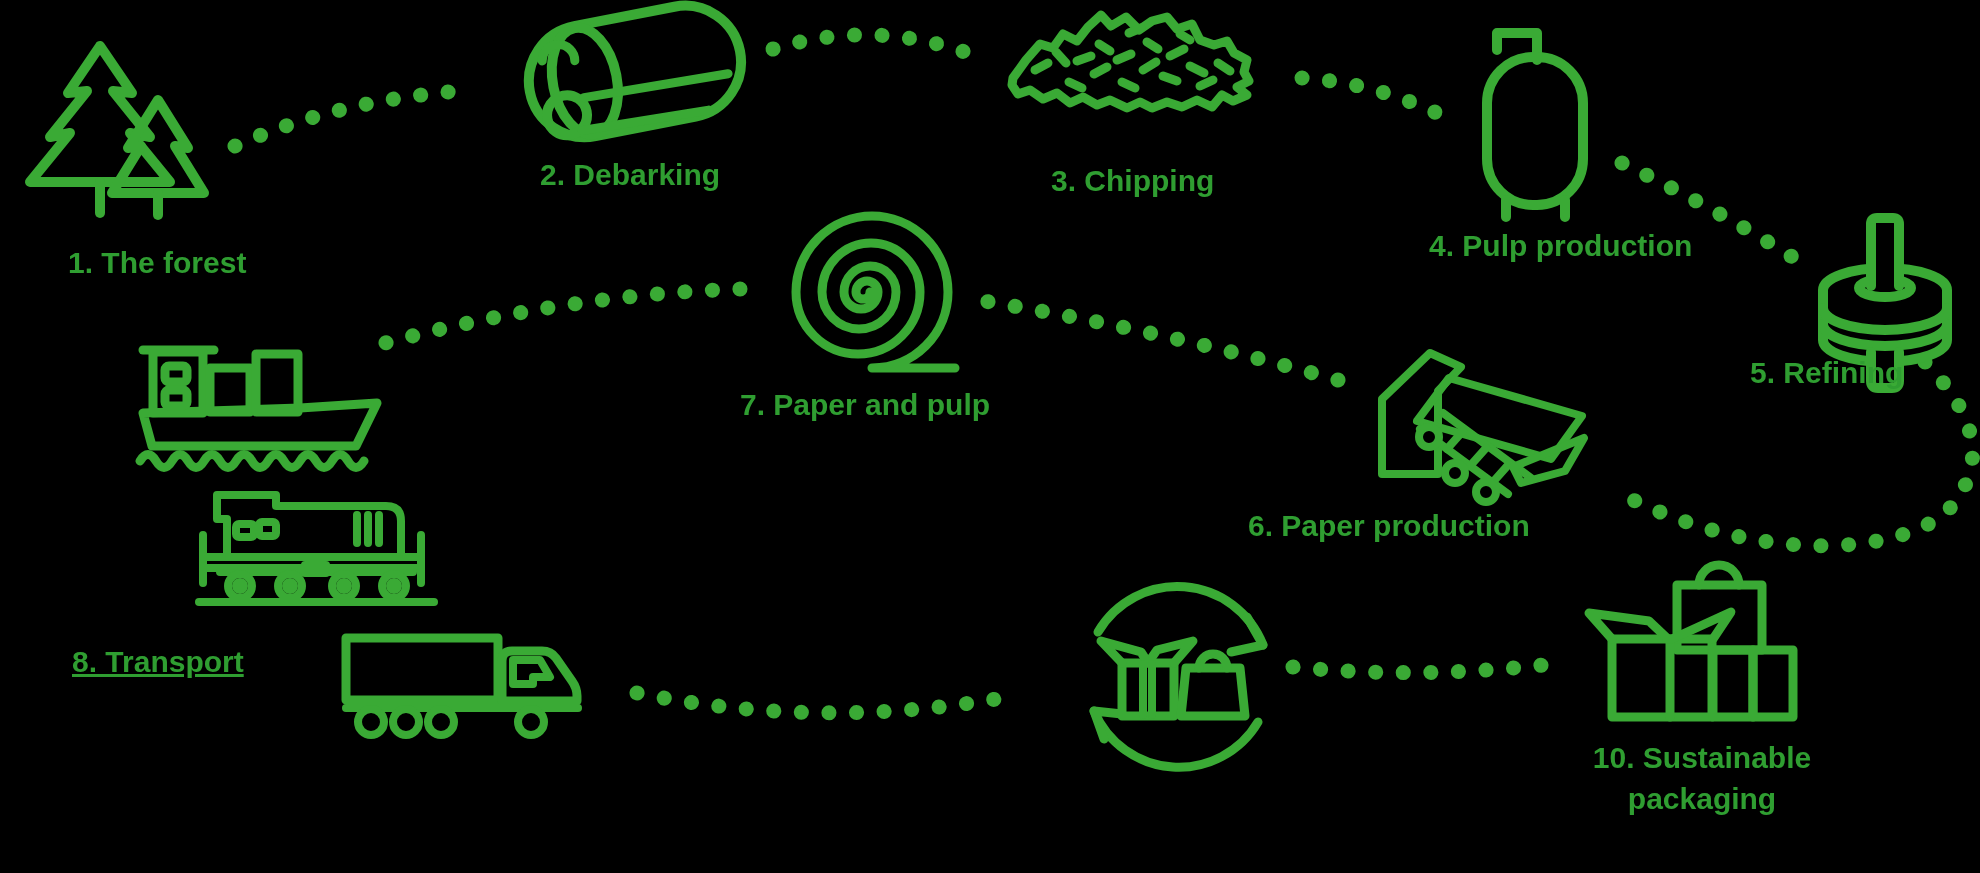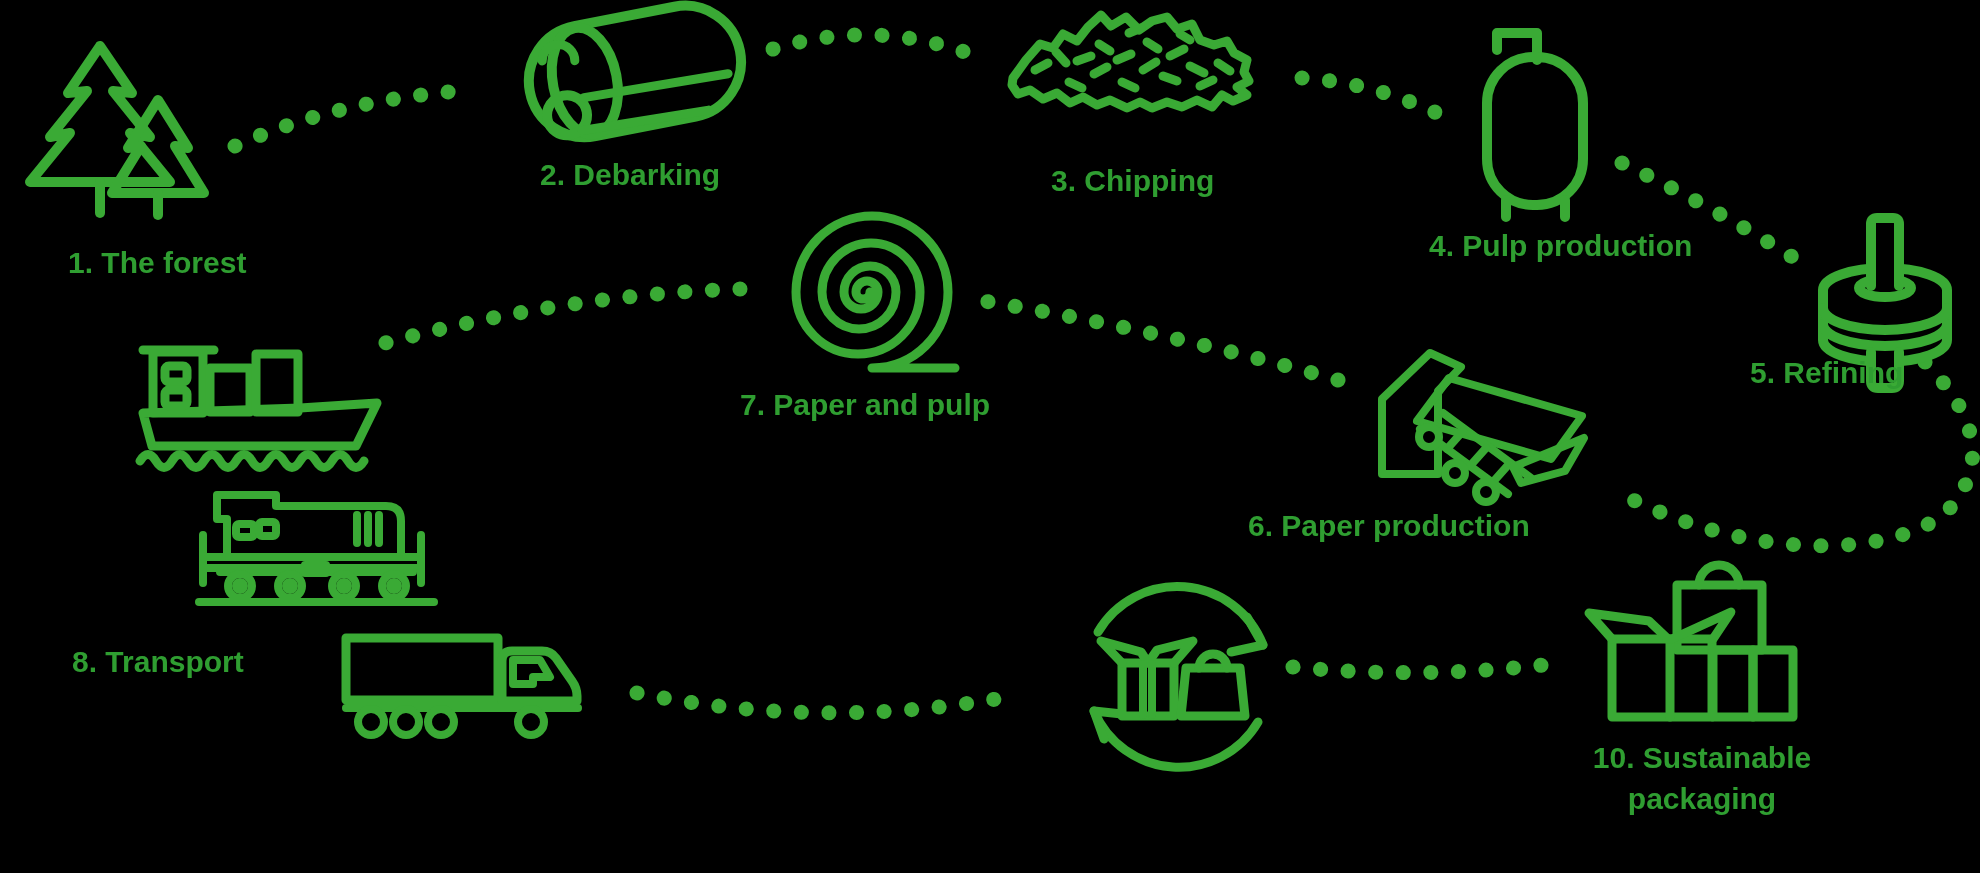--- a/index.html
+++ b/index.html
@@ -147,15 +147,15 @@
     </g>
   </svg>
 
   <div class="lbl" style="left:68px;  top:243px;">1. The forest</div>
   <div class="lbl" style="left:540px; top:155px;">2. Debarking</div>
   <div class="lbl" style="left:1051px;top:124px;margin-top:37px;">3. Chipping</div>
   <div class="lbl" style="left:1395px;top:226px;margin-left:34px;">4. Pulp production</div>
   <div class="lbl" style="left:1750px;top:336px;margin-top:17px;">5. Refining</div>
   <div class="lbl" style="left:1248px;top:506px;">6. Paper production</div>
   <div class="lbl" style="left:740px; top:385px;">7. Paper and pulp</div>
-  <div class="lbl" style="left:72px;  top:642px;">8. Transport</div>
+  <div class="lbl" style="left:72px;  top:642px;text-decoration:underline;">8. Transport</div>
   <div class="lbl center" style="left:1552px; top:738px; width:300px;text-align:center;">10. Sustainable packaging</div>
 </div>
 
 </body></html>

